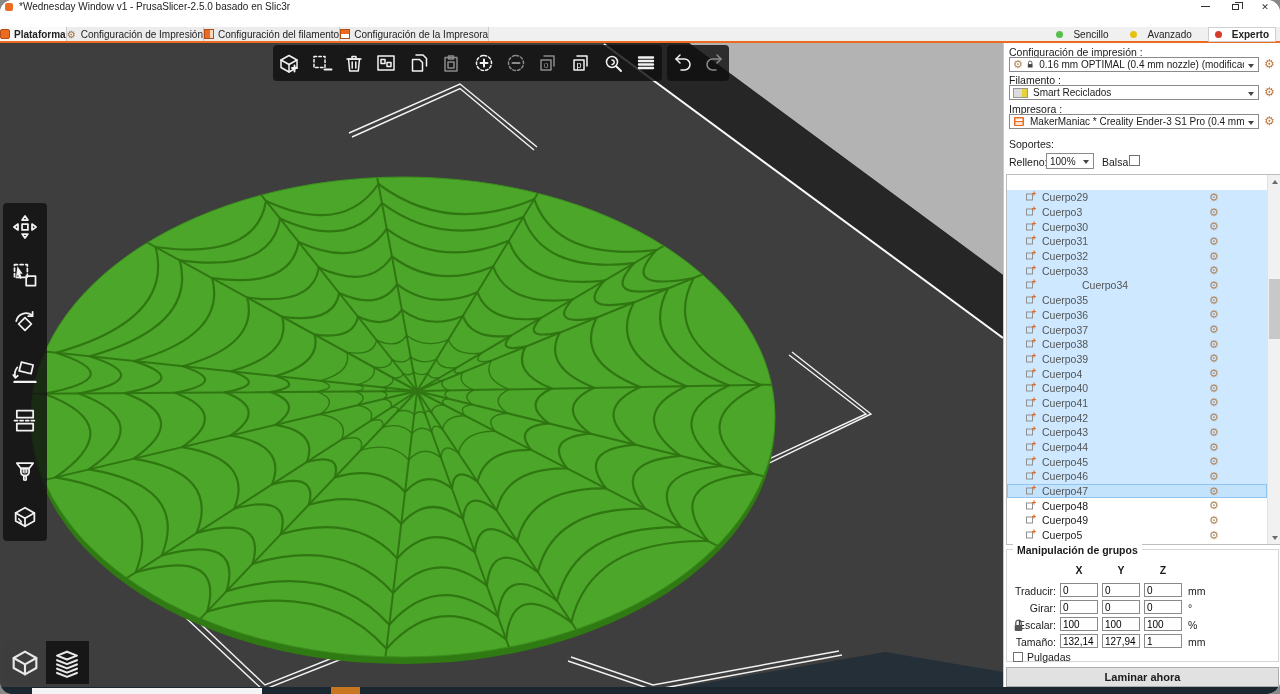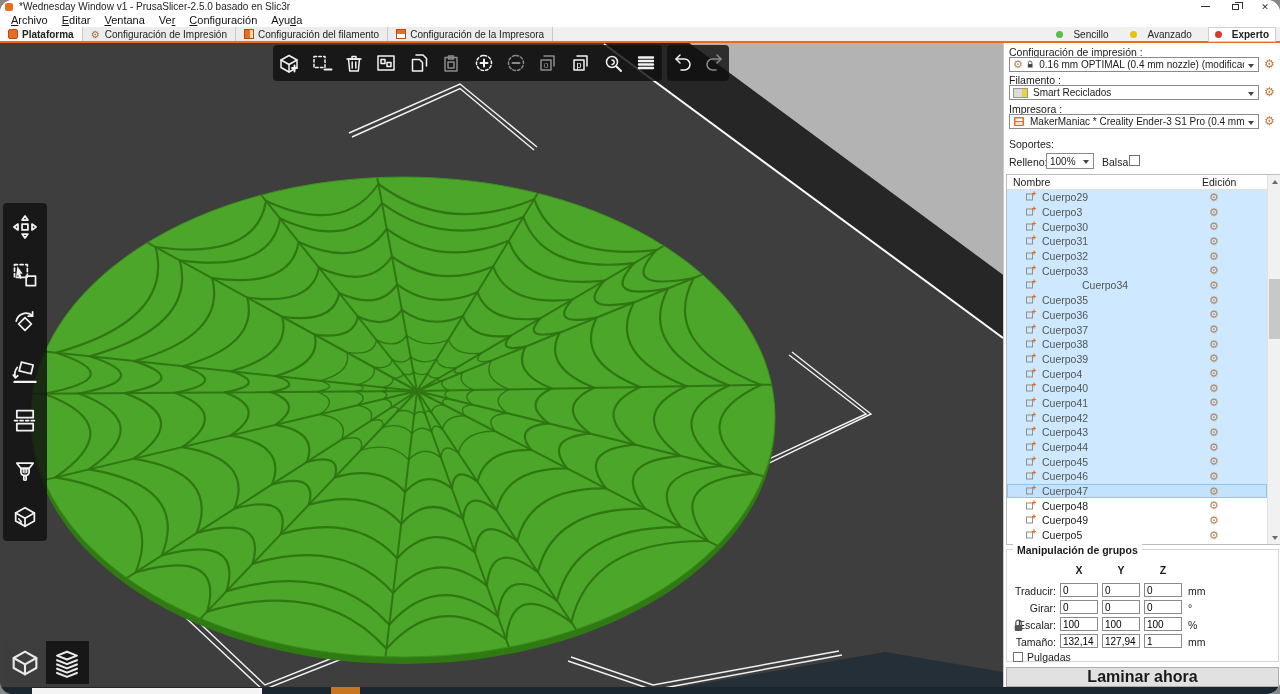--- a/index.html
+++ b/index.html
@@ -19,21 +19,21 @@
 
   
   #menubar { position:absolute; left:0; top:13px; width:1280px; height:14px; background:#fff;
     display:flex; align-items:center; font-size:11px; color:#111; padding-left:4px; }
   .menu-item { padding:0 7px; cursor:default; }
   .menu-item u { text-decoration:underline; }
 
   
   #tabbar { position:absolute; left:0; top:27px; width:1280px; height:16px; background:#f0f0f0;
     border-bottom:2px solid #ED6B21; display:flex; align-items:stretch; font-size:10px; color:#222; }
-  .tab { display:flex; align-items:center; gap:4px; padding:0 8px; border-right:1px solid #c9c9c9;
+  .tab { display:flex; align-items:center; gap:4px; padding:0 0; border-right:1px solid #c9c9c9;
     background:#ececec; white-space:nowrap; }
   .tab.selected { background:#fafafa; font-weight:bold; }
   .tabicon { width:10px; height:10px; display:inline-block; flex:none; }
   #modes { position:absolute; right:4px; top:0; height:14px; display:flex; align-items:center; gap:10px; font-size:10px; }
   .mode { display:flex; align-items:center; gap:10px; padding:1px 6px; }
   .mode .dot { width:7px; height:7px; border-radius:50%; display:inline-block; }
   .mode.selected { font-weight:bold; background:#ffffff; border:1px solid #cfcfcf; }
 
   
   #viewport { position:absolute; left:0; top:43px; width:1003px; height:651px; background:#3e3e3e; }
@@ -84,21 +84,21 @@
   #maniptitle { position:absolute; left:6px; top:-6px; background:#fff; padding:0 4px; font-weight:bold; font-size:10.5px; }
   .axishdr { position:absolute; top:14px; width:38px; text-align:center; font-weight:bold; }
   .mlabel { position:absolute; width:46px; text-align:right; }
   .minput { position:absolute; width:38px; height:14px; border:1px solid #8a8a8a; font-size:10px; padding:0 2px;
     font-family:"Liberation Sans", sans-serif; }
   .munit { position:absolute; left:181px; }
   #manip-lock { position:absolute; left:5px; top:68px; }
   .cb { position:absolute; width:11px; height:11px; border:1px solid #707070; background:#fff; }
 
   #slicebtn { position:absolute; left:2px; top:624px; width:273px; height:20px; background:#e1e1e1;
-    border:1px solid #adadad; font-weight:bold; font-size:16px; display:flex; align-items:center; justify-content:center; cursor:pointer; }
+    border:1px solid #adadad; font-weight:bold; font-size:11px; display:flex; align-items:center; justify-content:center; cursor:pointer; }
 
   
   #statusbar { position:absolute; left:0; top:687px; width:1280px; height:7px; background:#1b2730; z-index:20; }
   #status-white { position:absolute; left:32px; top:1px; width:230px; height:6px; background:#f4f4f4; }
   #status-orange { position:absolute; left:331px; top:0; width:29px; height:7px; background:#c8761f; }
 </style>
 </head>
 <body>
 
 <div id="app">
@@ -112,28 +112,20 @@
         </span>
       <span class="winbtn">
           <span class="glyph-restore"></span>
         </span>
       <span class="winbtn">
           <span>✕</span>
         </span>
     </div>
   </div>
 
-  <div id="menubar">
-      <span class="menu-item"><u>A</u>rchivo</span>
-      <span class="menu-item"><u>E</u>ditar</span>
-      <span class="menu-item"><u>V</u>entana</span>
-      <span class="menu-item">Ve<u>r</u></span>
-      <span class="menu-item"><u>C</u>onfiguración</span>
-      <span class="menu-item">Ayu<u>d</u>a</span>
-    </div>
 
   <div id="tabbar">
     <div id="tabs" style="display:flex;">
         <div class="tab selected">
           <span class="tabicon">
             <span style="display:block;width:10px;height:10px;background:#ED6B21;border-radius:2px;border:1px solid #b34e12;"></span>
           </span>
           <span>Plataforma</span>
         </div>
         <div class="tab">
@@ -420,24 +412,20 @@
 
     <div class="plabel" style="top:113px;">Relleno:</div>
     <div class="combo" style="left:42px; top:110px; width:48px; height:16px;">
       <span class="ctext">100%</span>
       <span class="carat"></span>
     </div>
     <div class="plabel" style="left:98px; top:113px;">Balsa:</div>
     <div class="cb" style="left:125px; top:112px;"></div>
 
     <div id="objlist">
-      <div id="listheader">
-        <span style="position:absolute; left:6px; top:1px;">Nombre</span>
-        <span style="position:absolute; left:195px; top:1px;">Edición</span>
-      </div>
       <div id="listrows">
           <div class="lrow selected">
             <span><svg class="cubeicon" width="12" height="12" viewBox="0 0 24 24">
                 <rect x="3" y="8" width="12" height="12" fill="none" stroke="#8f8f8f" stroke-width="2"></rect>
                 <path d="M18 3v8M14 7h8" stroke="#ED6B21" stroke-width="2.4" fill="none"></path>
               </svg></span>
             <span style="color:#555;">Cuerpo29</span>
             <span class="gearcell gearchar">⚙</span>
           </div>
           <div class="lrow selected">

